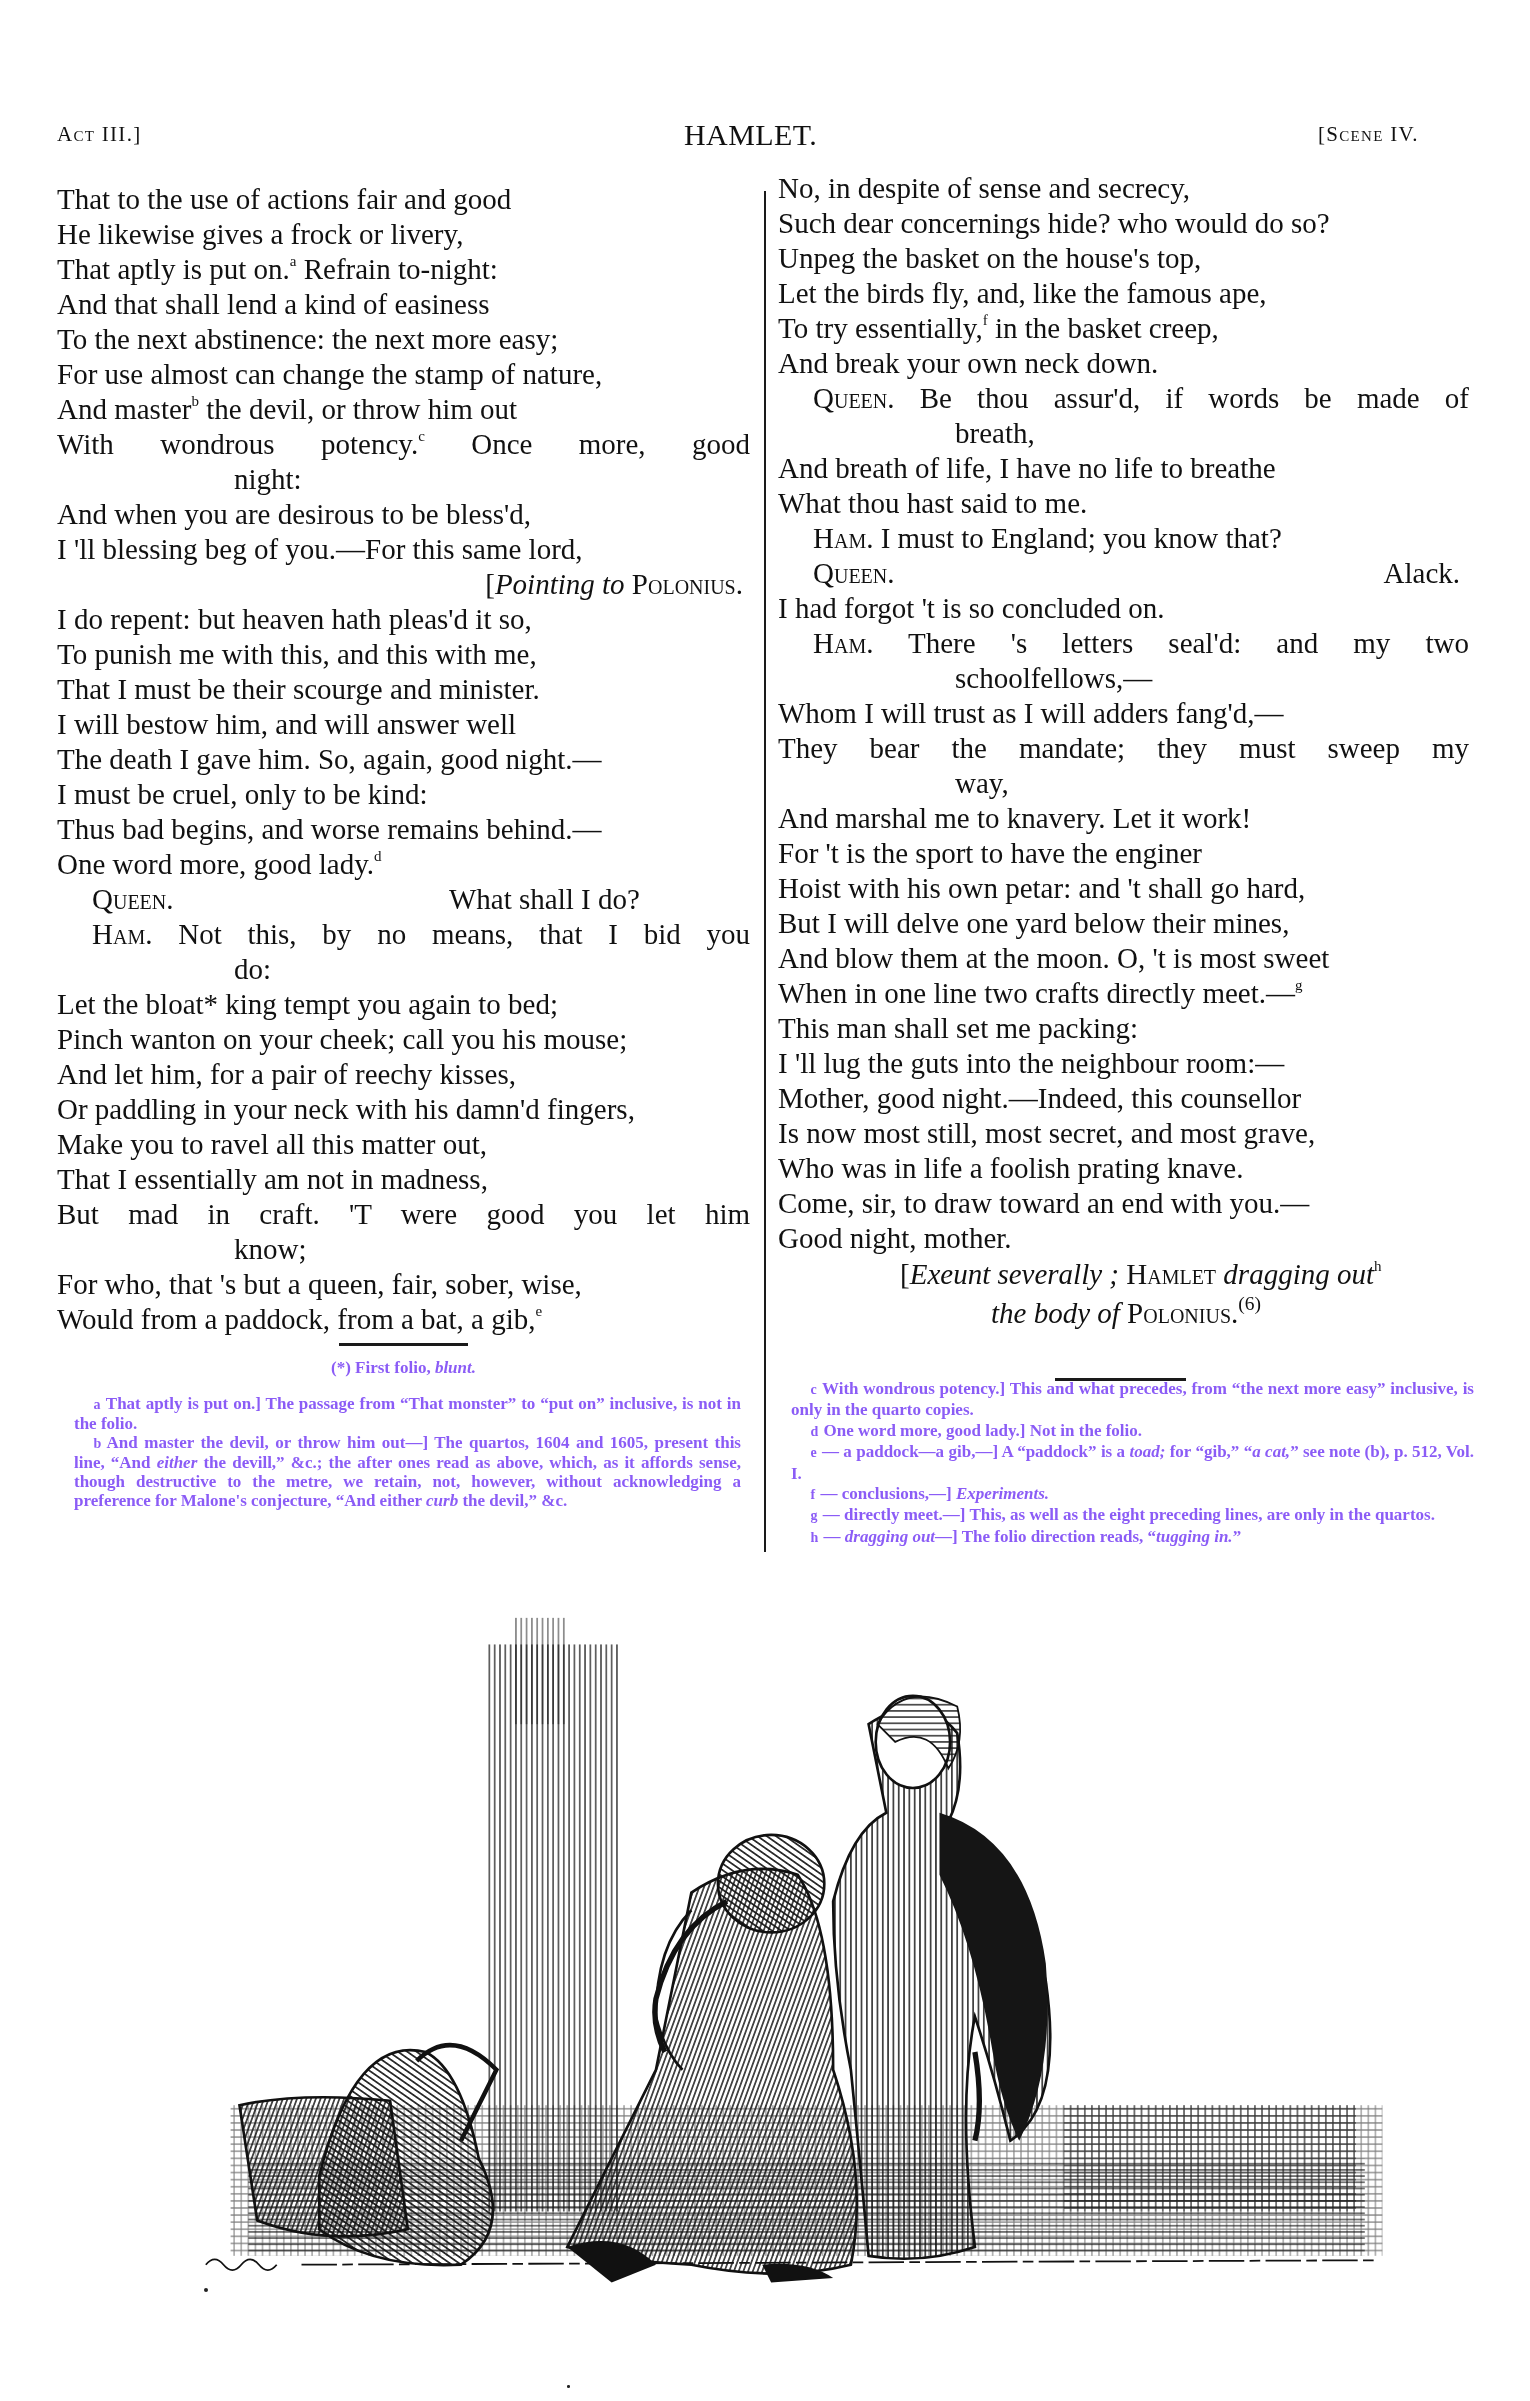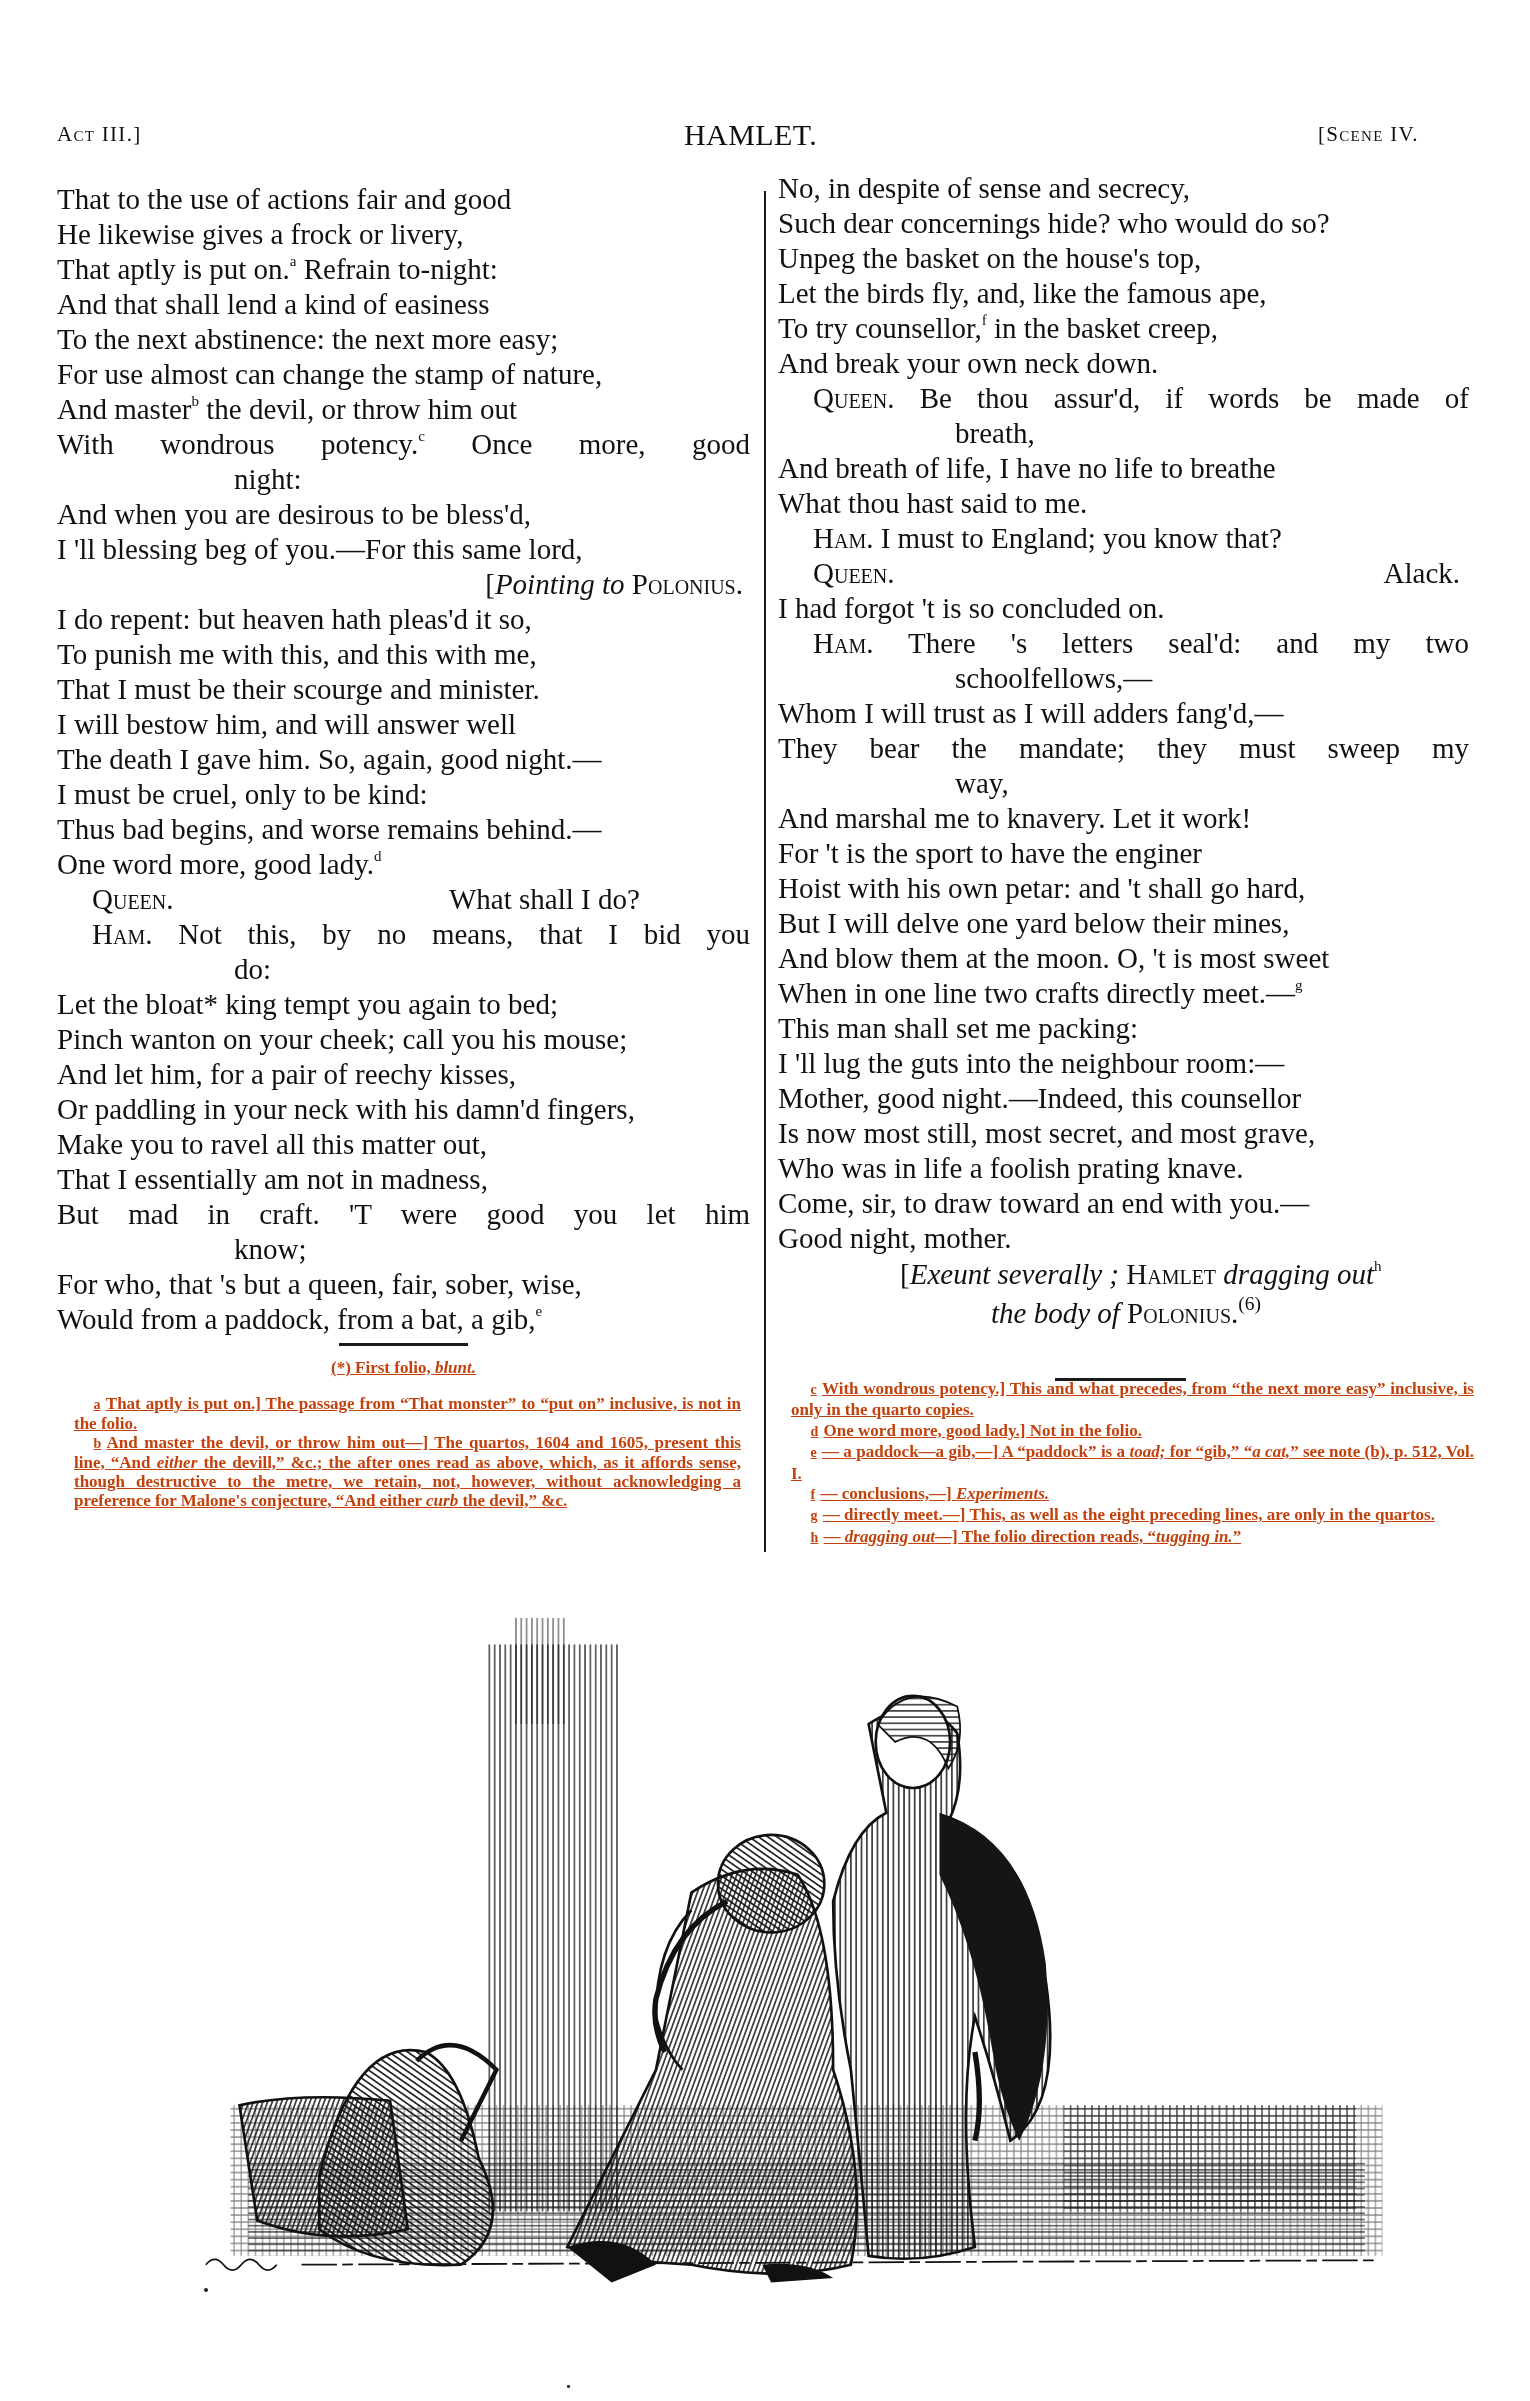--- a/index.html
+++ b/index.html
@@ -24,21 +24,21 @@
   .it { font-style: italic; }
   .sup { font-size: 15px; vertical-align: 13.3px; line-height: 0; }
   .speaker { font-variant: small-caps; }
 
   .divider { position: absolute; left: 764px; top: 191px; width: 1.8px; height: 1361px; background: #1a1a1a; }
 
   .rule { position: absolute; height: 2.7px; background: #1a1a1a; }
   .rule-left { left: 339px; top: 1343px; width: 129px; }
   .rule-right { left: 1055px; top: 1378px; width: 131px; }
 
-  .fn { position: absolute; font-size: 17px; line-height: 19px; font-weight: bold; color: #c2410c; text-align: justify; text-decoration: underline; }
+  .fn { position: absolute; font-size: 17px; line-height: 19px; font-weight: bold; color: #8b5cf6; text-align: justify; }
   .fn-star { left: 57px; width: 693px; top: 1358px; text-align: center; }
   .fn-left { left: 74px; width: 667px; top: 1394px; }
   .fn-right { left: 791px; width: 683px; top: 1379px; line-height: 20.4px; }
   .fn p { margin: 0; text-indent: 19.5px; }
   .fn .it { font-weight: bold; }
   .fn .mark { font-size: 14px; margin-right: 5.3px; }
 
   .illustration { position: absolute; left: 195px; top: 1609px; width: 1232px; height: 700px; }
   .speck { position: absolute; width: 4.4px; height: 4.4px; border-radius: 50%; background: #222; }
 </style>
@@ -87,21 +87,21 @@
       <div class="line"><span>Would from a paddock, from a bat, a gib,</span><span class="sup">e</span></div>
     </div>
 
   <div class="divider"></div>
 
   <div class="col col-right" id="col-right">
       <div class="line"><span>No, in despite of sense and secrecy,</span></div>
       <div class="line"><span>Such dear concernings hide?  who would do so?</span></div>
       <div class="line"><span>Unpeg the basket on the house's top,</span></div>
       <div class="line"><span>Let the birds fly, and, like the famous ape,</span></div>
-      <div class="line"><span>To try counsellor,</span><span class="sup">f</span><span> in the basket creep,</span></div>
+      <div class="line"><span>To try essentially,</span><span class="sup">f</span><span> in the basket creep,</span></div>
       <div class="line"><span>And break your own neck down.</span></div>
       <div class="line justify" style="padding-left: 35px;"><span class="speaker">Queen.</span><span> Be thou assur'd, if words be made of</span></div>
       <div class="line" style="padding-left: 177px;"><span>breath,</span></div>
       <div class="line"><span>And breath of life, I have no life to breathe</span></div>
       <div class="line"><span>What thou hast said to me.</span></div>
       <div class="line" style="padding-left: 35px;"><span class="speaker">Ham.</span><span> I must to England;  you know that?</span></div>
       <div class="line" style="padding-left: 35px;"><span class="speaker">Queen.</span><span style="position: absolute; right: 8.9px;">Alack.</span></div>
       <div class="line"><span>I had forgot 't is so concluded on.</span></div>
       <div class="line justify" style="padding-left: 35px;"><span class="speaker">Ham.</span><span> There 's letters seal'd:  and my two</span></div>
       <div class="line" style="padding-left: 177px;"><span>schoolfellows,—</span></div>

